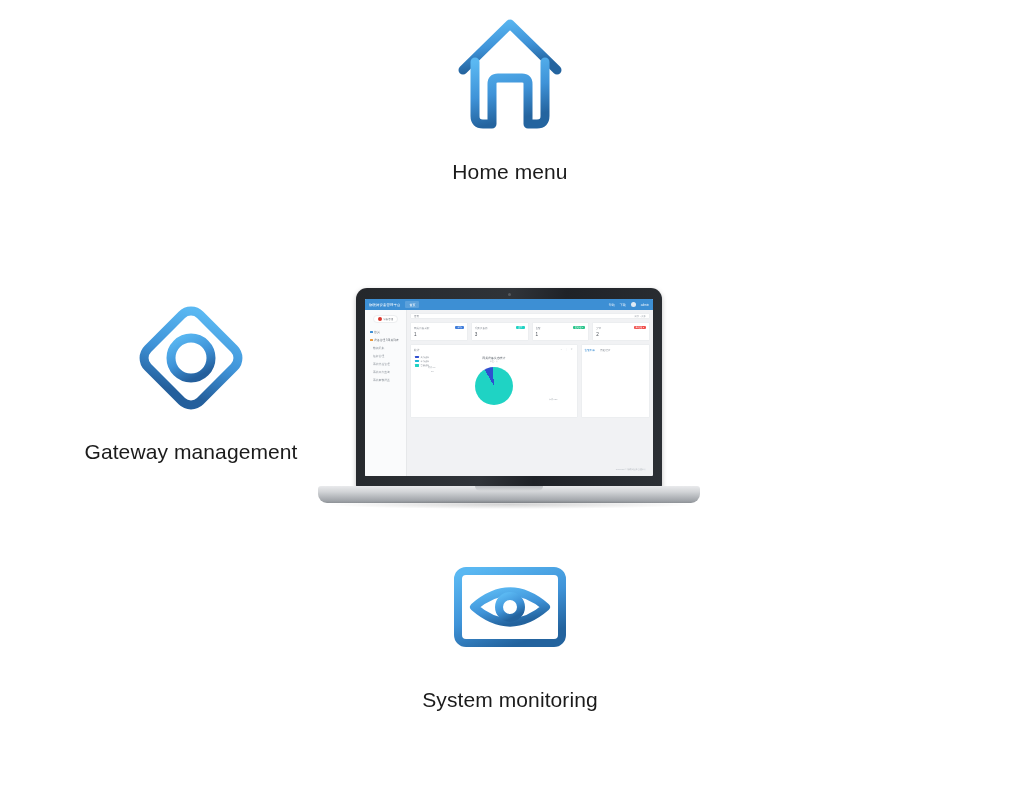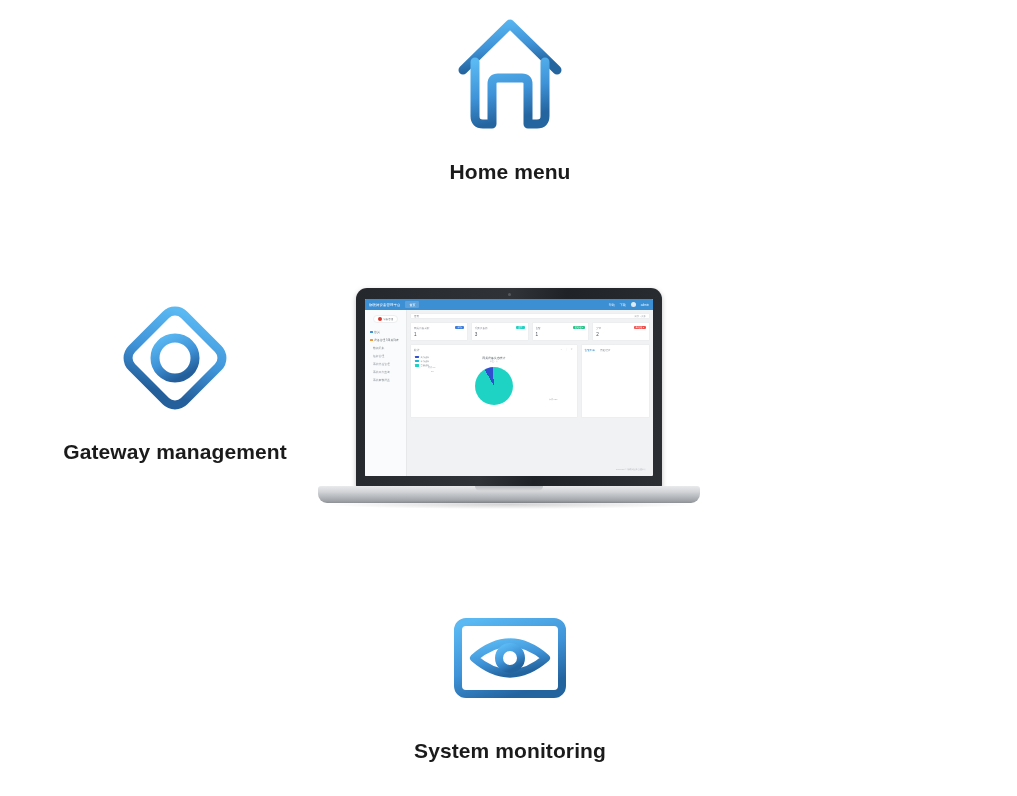--- a/index.html
+++ b/index.html
@@ -28,27 +28,26 @@
     display: block;
     line-height: 0;
   }
   .feature .feat-label {
     margin-top: 16px;
     font-size: 21px;
     color: #1b1b1b;
     letter-spacing: .1px;
     white-space: nowrap;
     font-family: "Liberation Sans", "DejaVu Sans", sans-serif;
-    font-weight: bold;
   }
 
   #feat-home        { left: 390px; top: 10px;  width: 240px; }
-  #feat-gateway     { left: 44px;  top: 296px; width: 262px; justify-content: center; }
+  #feat-gateway     { left: 60px;  top: 296px; width: 262px; justify-content: center; }
   #feat-sysmgmt     { left: 722px; top: 302px; width: 250px; }
-  #feat-monitoring  { left: 395px; top: 615px; width: 230px; }
+  #feat-monitoring  { left: 395px; top: 564px; width: 230px; }
 
   #feat-home .feat-label       { margin-top: 22px; }
   #feat-gateway .feat-label    { margin-top: 20px; }
   #feat-sysmgmt .feat-label    { margin-top: 25px; }
   #feat-monitoring .feat-label { margin-top: 24px; }
 
   
   #laptop {
     position: absolute;
     left: 318px;

